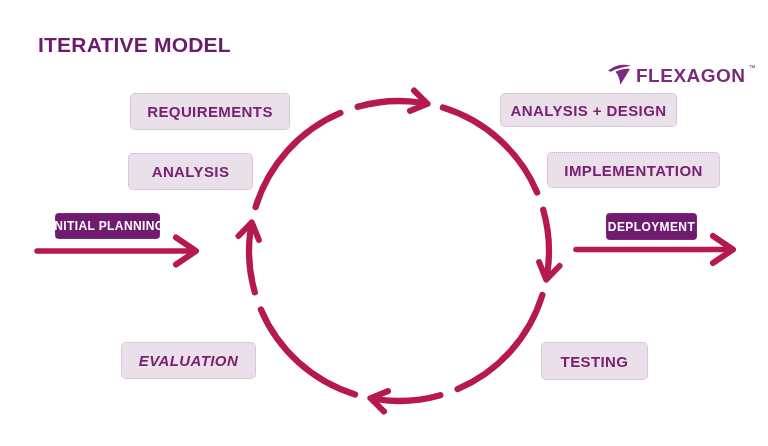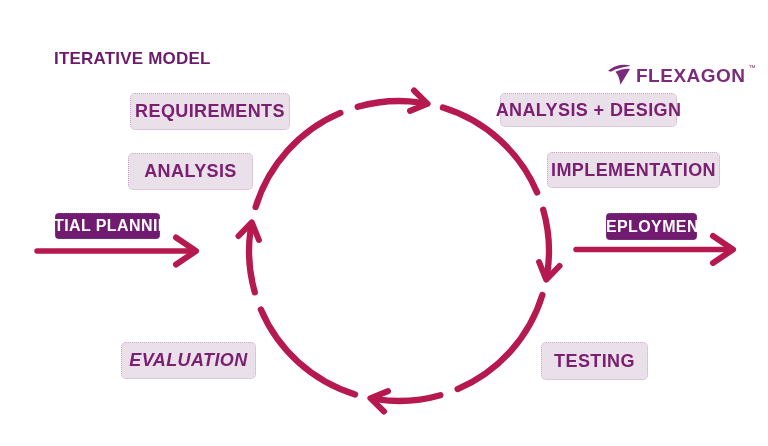--- a/index.html
+++ b/index.html
@@ -1,22 +1,22 @@
 <!DOCTYPE html>
 <html style="--accent-crimson: #B5194E; --dark-purple: #701B70; --light-badge-bg: #EAE0EA; --badge-text-purple: #7B2071; --title-purple: #6C1B6C; --logo-purple: #7C2B7C;"><head>
 <meta charset="utf-8">
 <style>
   html,body{margin:0;padding:0;background:#fff;}
   .canvas{
     position:relative;width:768px;height:446px;background:#fff;
     font-family:"Liberation Sans",sans-serif;overflow:hidden;
   }
   .title{
-    position:absolute;left:38px;top:33px;margin:16px;
-    font-size:17px;font-weight:800;letter-spacing:.2px;
+    position:absolute;left:38px;top:33px;margin:0;
+    font-size:21px;font-weight:800;letter-spacing:.2px;
     color:var(--title-purple);
   }
   .logo{
     position:absolute;left:606px;top:31px;height:28px;
     display:flex;align-items:center;gap:3px;color:var(--logo-purple);margin-top:30px;
   }
   .logo-icon{display:block;}
   .logo-text{font-size:19px;font-weight:600;letter-spacing:.5px;line-height:1;}
   .logo-tm{font-size:7px;align-self:flex-start;margin-top:3px;}
   .overlay{position:absolute;left:0;top:0;width:768px;height:446px;}
@@ -24,26 +24,26 @@
   #cycle-arcs{stroke-width:6.3;}
   #cycle-heads{stroke-width:6;}
   .shaft{stroke-width:5.5;}
   .ahead{stroke-width:6;}
   .badge{
     position:absolute;display:flex;align-items:center;justify-content:center;
     box-sizing:border-box;text-align:center;white-space:nowrap;
   }
   .badge.light{
     background:var(--light-badge-bg);color:var(--badge-text-purple);
-    font-weight:700;font-size:18px;letter-spacing:.4px;
+    font-weight:700;font-size:15px;letter-spacing:.4px;
     border:1px dotted rgba(124,43,124,.28);border-radius:5px;
   }
   .badge.dark{
     background:var(--dark-purple);color:#ffffff;
-    font-weight:700;font-size:16px;letter-spacing:.4px;
+    font-weight:700;font-size:12px;letter-spacing:.4px;
     border:1px dotted rgba(154,90,154,.55);border-radius:4px;
   }
 </style>
 </head>
 <body>
 
 <div class="canvas">
 
   <h1 class="title">ITERATIVE MODEL</h1>
 

